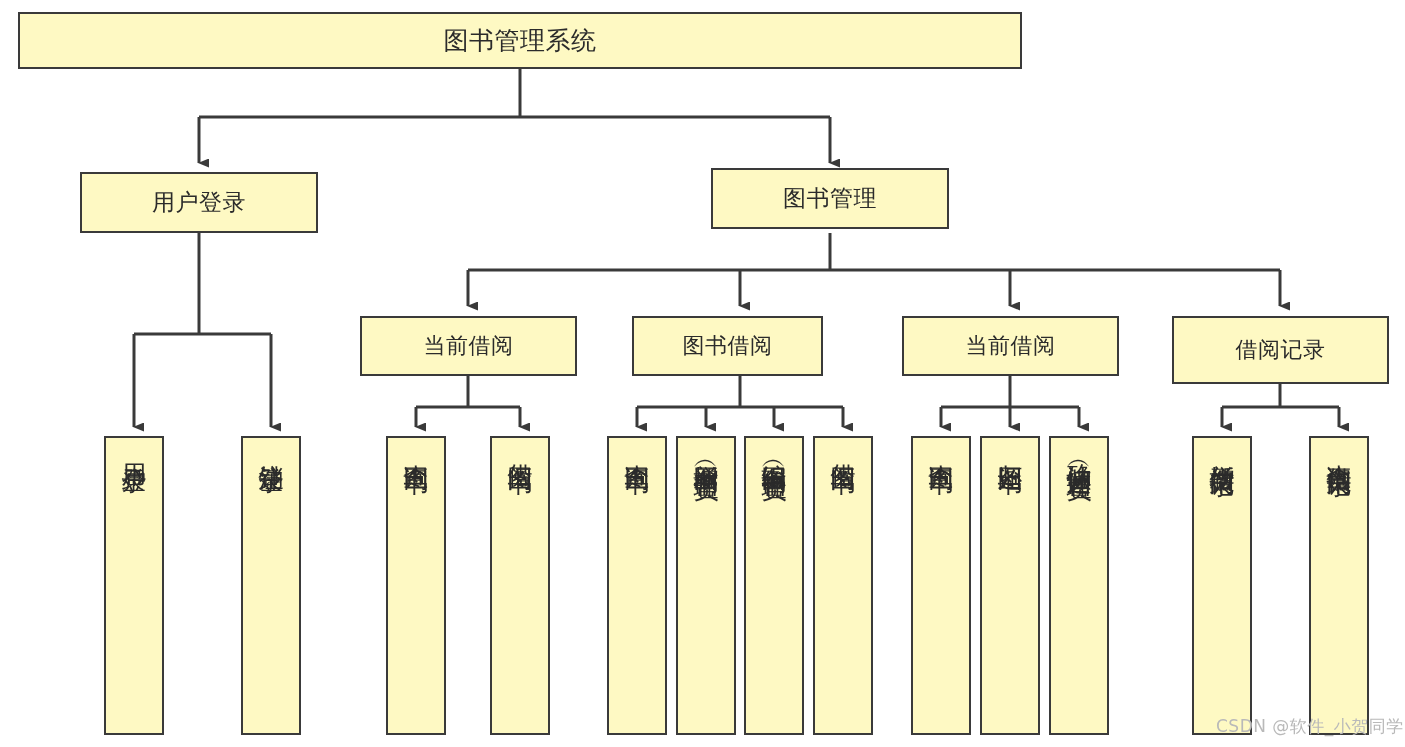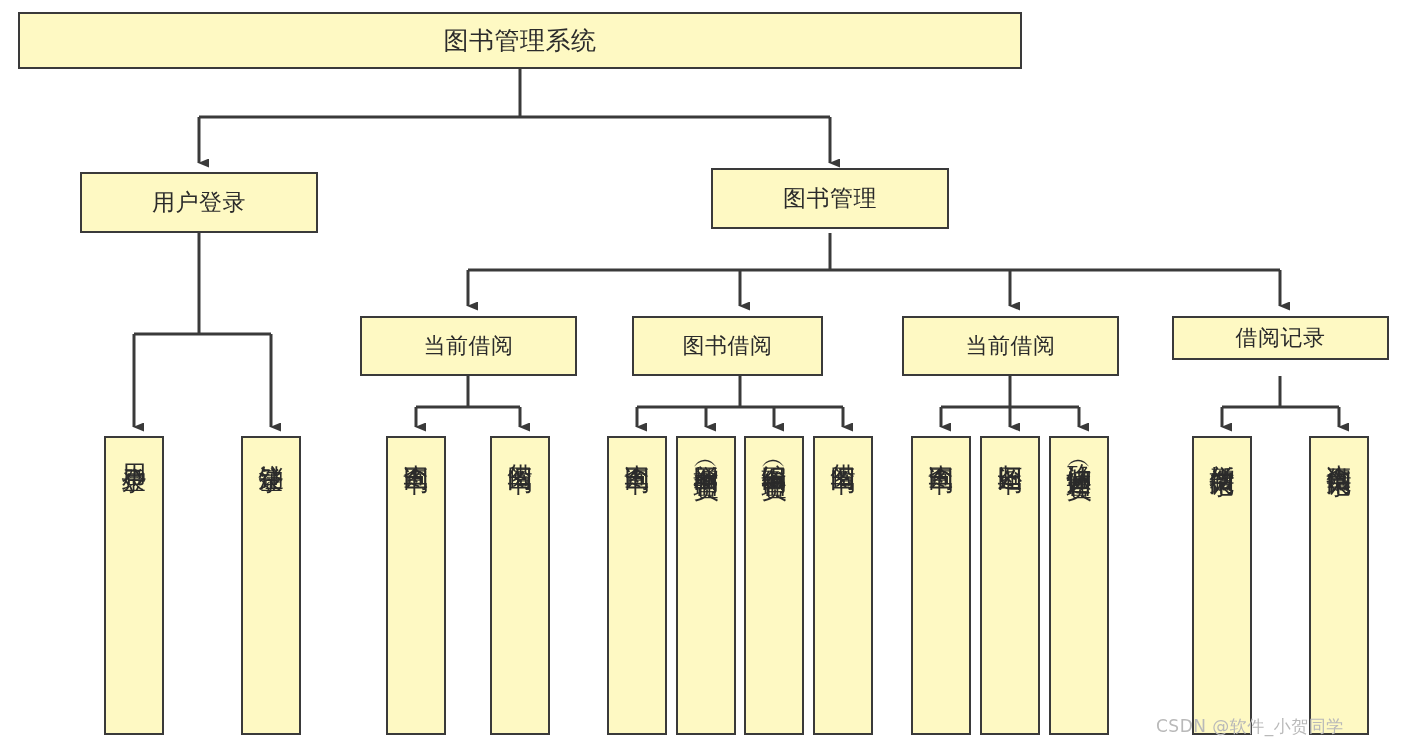--- a/index.html
+++ b/index.html
@@ -149,21 +149,21 @@
 
   <div class="node level3" style="left:360px; top:316px; width:217px; height:60px;">
     <span class="label">当前借阅</span>
   </div>
   <div class="node level3" style="left:632px; top:316px; width:191px; height:60px;">
     <span class="label">图书借阅</span>
   </div>
   <div class="node level3" style="left:902px; top:316px; width:217px; height:60px;">
     <span class="label">当前借阅</span>
   </div>
-  <div class="node level3" style="left:1172px; top:316px; width:217px; height:44px;">
+  <div class="node level3" style="left:1172px; top:316px; width:217px; height:68px;">
     <span class="label">借阅记录</span>
   </div>
 
   <div class="node leaf" style="left:104px; top:436px; width:60px; height:299px;">
     <span class="label">用户登录</span>
   </div>
   <div class="node leaf" style="left:241px; top:436px; width:60px; height:299px;">
     <span class="label">注销登录</span>
   </div>
 
@@ -197,15 +197,15 @@
     <span class="label">确认归还（管理员）</span>
   </div>
 
   <div class="node leaf tall" style="left:1192px; top:436px; width:60px; height:299px;">
     <span class="label">新增借阅记录</span>
   </div>
   <div class="node leaf tall" style="left:1309px; top:436px; width:60px; height:299px;">
     <span class="label">查询借阅记录</span>
   </div>
 
-  <div class="watermark" style="left:1156px; top:715px;">CSDN @软件_小贺同学</div>
+  <div class="watermark" style="left:1216px; top:715px;">CSDN @软件_小贺同学</div>
 
 </div>
 
 </body></html>

